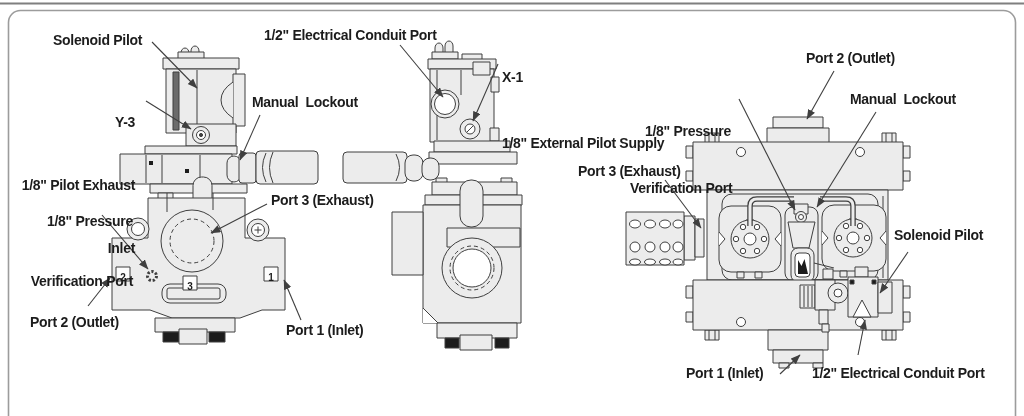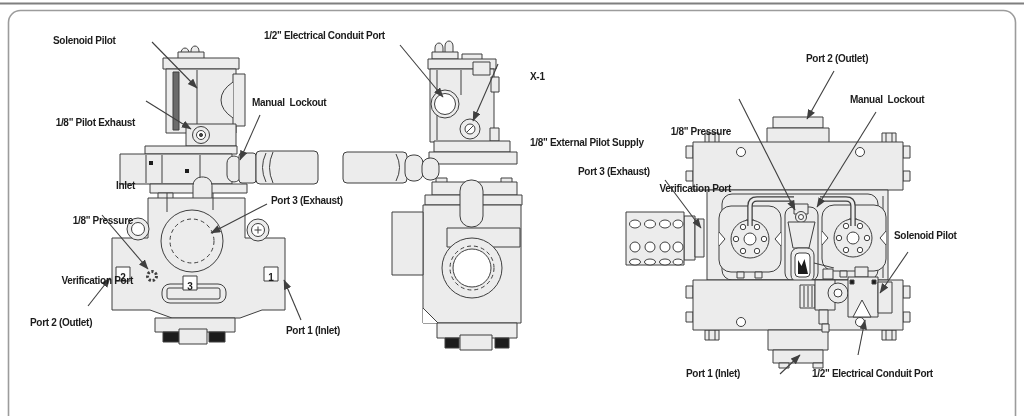--- a/index.html
+++ b/index.html
@@ -1,19 +1,19 @@
 <!DOCTYPE html>
 <html><head>
 <meta charset="utf-8">
 <style>
   html,body{margin:0;padding:0;background:#fff;}
   .stage{position:relative;width:1024px;height:416px;background:#fff;overflow:hidden;
          font-family:"Liberation Sans",sans-serif;}
   .stage svg{position:absolute;left:0;top:0;}
-  .lbl{position:absolute;font-weight:700;font-size:10px;line-height:17px;
+  .lbl{position:absolute;font-weight:700;font-size:14px;line-height:17px;
        color:#1c1c1c;letter-spacing:-0.3px;white-space:pre;}
   .lbl .ln{display:block;}
   .ra{text-align:right;}
   .svgtext{font-family:"Liberation Sans",sans-serif;font-weight:700;}
 </style>
 </head>
 <body>
 
 <div class="stage">
 
@@ -304,40 +304,41 @@
     <path d="M665,180 L701,228" marker-end="url(#ah)"></path>
     <path d="M908,252 L880,293" marker-end="url(#ah)"></path>
     <path d="M780,374 L800,355" marker-end="url(#ah)"></path>
     <path d="M858,355 L865,320" marker-end="url(#ah)"></path>
   </g>
 </svg>
 
   <div class="lbl" style="left:53px;top:32px;">Solenoid Pilot</div>
 
   <div class="lbl ra" style="left:18px;top:70px;width:117px;line-height:21px;">
+    <span class="ln">Y-3</span>
     <span class="ln">1/8" Pilot Exhaust</span>
     <span class="ln">Inlet</span>
   </div>
 
   <div class="lbl ra" style="left:16px;top:171px;width:117px;line-height:20px;">
     <span class="ln">1/8" Pressure</span>
     <span class="ln">Verification Port</span>
   </div>
 
   <div class="lbl" style="left:30px;top:314px;">Port 2 (Outlet)</div>
 
   <div class="lbl" style="left:252px;top:94px;">Manual  Lockout</div>
 
   <div class="lbl" style="left:271px;top:192px;">Port 3 (Exhaust)</div>
 
   <div class="lbl" style="left:286px;top:322px;">Port 1 (Inlet)</div>
 
   <div class="lbl" style="left:264px;top:27px;">1/2" Electrical Conduit Port</div>
 
-  <div class="lbl" style="left:502px;top:22px;line-height:22px;margin-left:28px;">
+  <div class="lbl" style="left:502px;top:22px;line-height:22px;">
     <span class="ln">X-1</span>
     <span class="ln">1/8" External Pilot Supply</span>
   </div>
 
   <div class="lbl" style="left:806px;top:50px;">Port 2 (Outlet)</div>
 
   <div class="lbl ra" style="left:630px;top:84px;width:101px;line-height:19px;">
     <span class="ln">1/8" Pressure</span>
     <span class="ln">Verification Port</span>
   </div>

